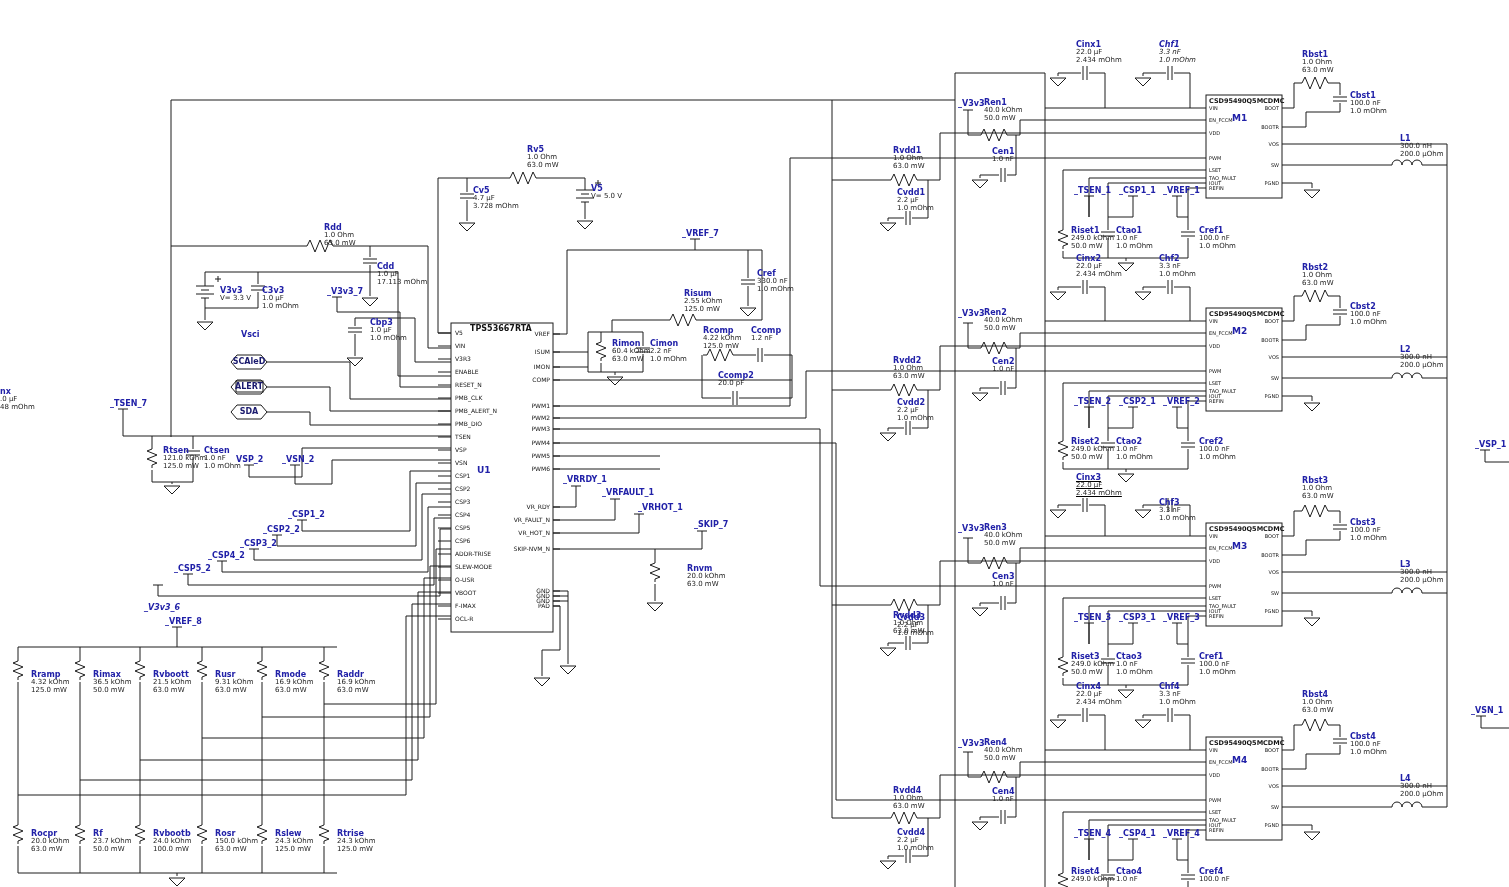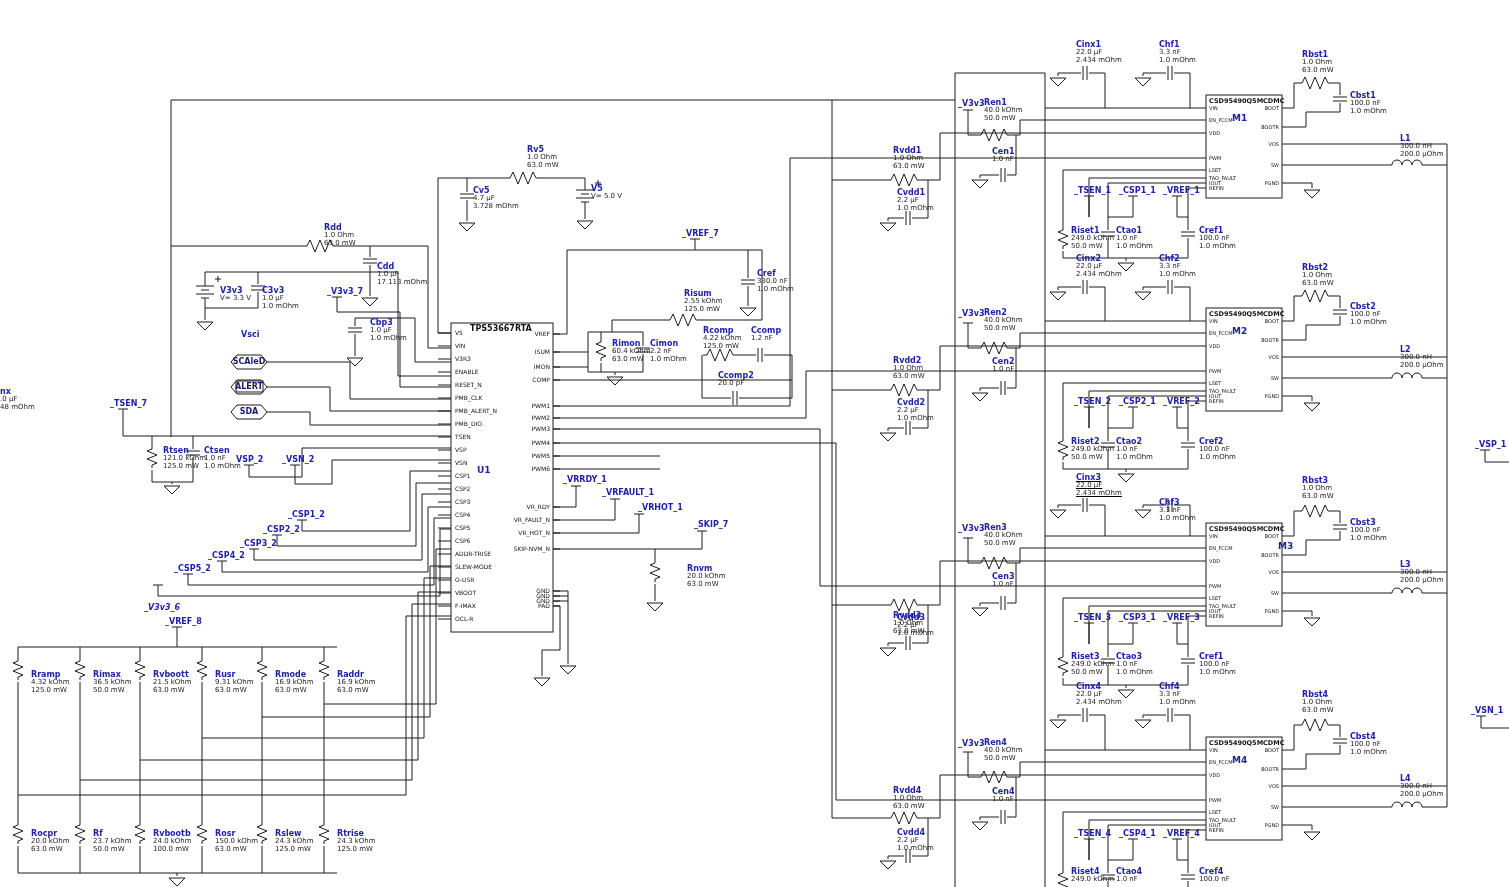--- a/index.html
+++ b/index.html
@@ -1029,21 +1029,21 @@
     <div class="lab" style="left: 1076px; top: 474px; text-decoration: underline;">
       <span class="cn">Cinx3</span>
       <span class="cv">22.0 µF</span>
       <span class="cv">2.434 mOhm</span>
     </div>
     <div class="lab" style="left: 1076px; top: 683px;">
       <span class="cn">Cinx4</span>
       <span class="cv">22.0 µF</span>
       <span class="cv">2.434 mOhm</span>
     </div>
-    <div class="lab" style="left: 1159px; top: 41px;">
+    <div class="lab" style="left: 1159px; top: 41px; font-style: italic;">
       <span class="cn">Chf1</span>
       <span class="cv">3.3 nF</span>
       <span class="cv">1.0 mOhm</span>
     </div>
     <div class="lab" style="left: 1159px; top: 255px;">
       <span class="cn">Chf2</span>
       <span class="cv">3.3 nF</span>
       <span class="cv">1.0 mOhm</span>
     </div>
     <div class="lab" style="left: 1159px; top: 474px; margin-top: 25px;">
@@ -1283,21 +1283,21 @@
     <span class="pin spin" style="left: 1209px; top: 381px;">LSET</span>
     <span class="pin spin" style="left: 1209px; top: 389px;">TAO_FAULT</span>
     <span class="pin spin" style="left: 1209px; top: 394px;">IOUT</span>
     <span class="pin spin" style="left: 1209px; top: 399px;">REFIN</span>
     <span class="pin r spin" style="left: 1279px; top: 319px;">BOOT</span>
     <span class="pin r spin" style="left: 1279px; top: 338px;">BOOTR</span>
     <span class="pin r spin" style="left: 1279px; top: 355px;">VOS</span>
     <span class="pin r spin" style="left: 1279px; top: 376px;">SW</span>
     <span class="pin r spin" style="left: 1279px; top: 394px;">PGND</span>
     <span class="part spart" style="left: 1209px; top: 525px;">CSD95490Q5MCDMC</span>
-    <span class="ref" style="left: 1232px; top: 542px; margin-left: 46px;">M3</span>
+    <span class="ref" style="left: 1232px; top: 542px;">M3</span>
     <span class="pin spin" style="left: 1209px; top: 534px;">VIN</span>
     <span class="pin spin" style="left: 1209px; top: 546px;">EN_FCCM</span>
     <span class="pin spin" style="left: 1209px; top: 559px;">VDD</span>
     <span class="pin spin" style="left: 1209px; top: 584px;">PWM</span>
     <span class="pin spin" style="left: 1209px; top: 596px;">LSET</span>
     <span class="pin spin" style="left: 1209px; top: 604px;">TAO_FAULT</span>
     <span class="pin spin" style="left: 1209px; top: 609px;">IOUT</span>
     <span class="pin spin" style="left: 1209px; top: 614px;">REFIN</span>
     <span class="pin r spin" style="left: 1279px; top: 534px;">BOOT</span>
     <span class="pin r spin" style="left: 1279px; top: 553px;">BOOTR</span>

